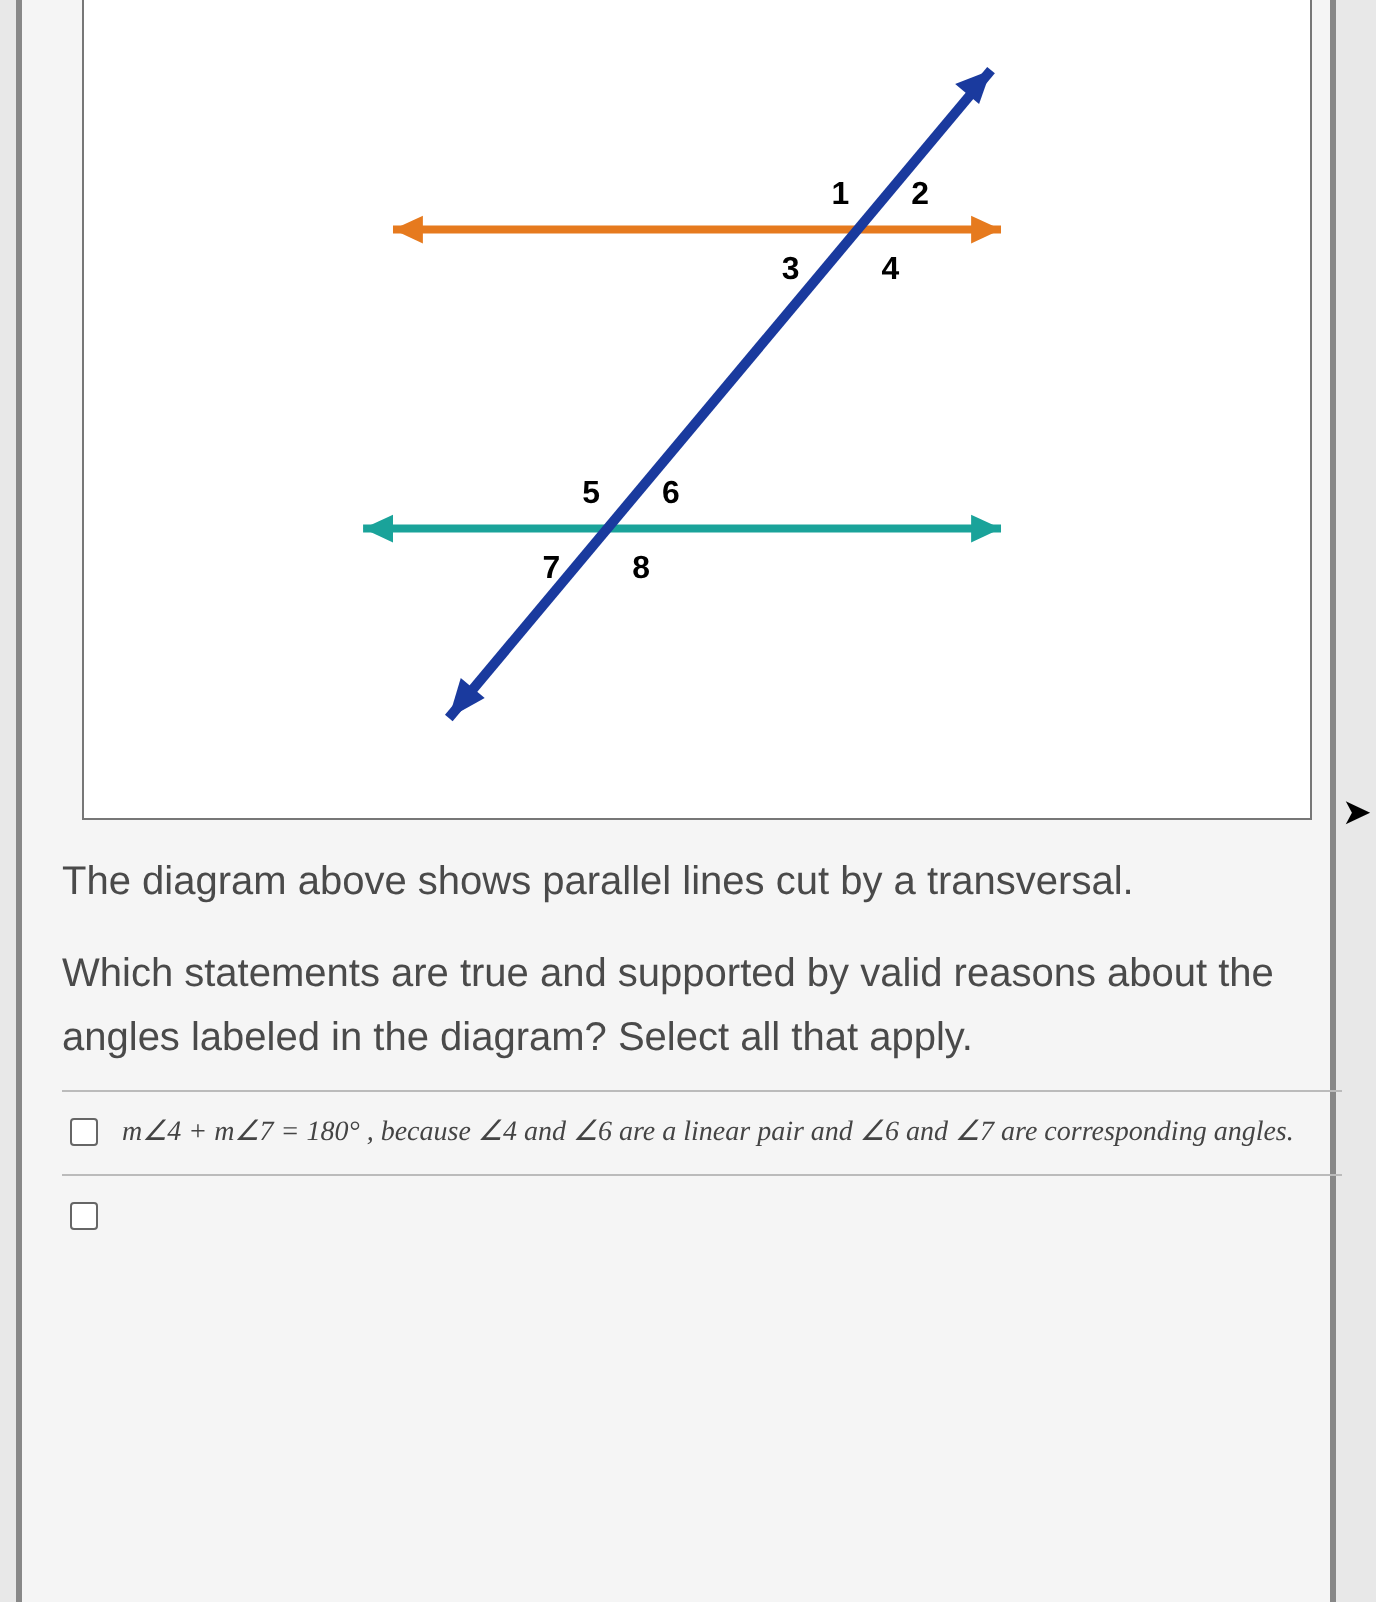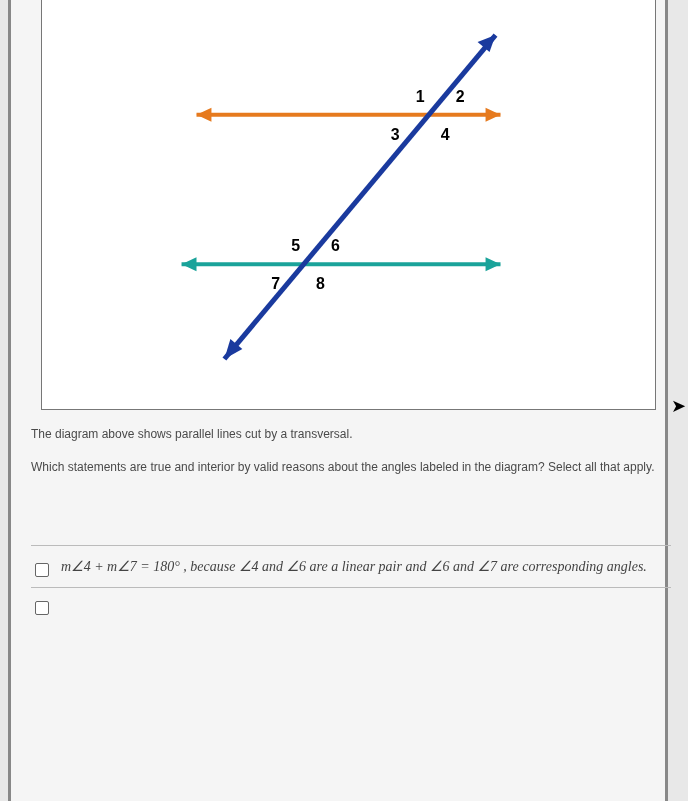--- a/index.html
+++ b/index.html
@@ -33,34 +33,34 @@
     }
     .diagram-svg {
       width: 100%;
       height: 100%;
     }
     .question-area {
       position: absolute;
       left: 20px;
       top: 425px;
       width: 640px;
-      font-size: 12px;
+      font-size: 20px;
       line-height: 1.6;
       color: #4a4a4a;
     }
     .question-area p { margin-bottom: 14px; }
     .options-area {
       position: absolute;
       left: 20px;
       top: 545px;
       width: 640px;
     }
     .option-row {
       display: flex;
-      align-items: flex-end;
+      align-items: flex-start;
       padding: 10px 4px;
       border-top: 1px solid #bbb;
       font-size: 14px;
       color: #444;
       line-height: 1.5;
     }
     .checkbox {
       width: 14px;
       height: 14px;
       border: 1.5px solid #666;
@@ -114,21 +114,21 @@
 
       <text x="250" y="252" class="angle-label">5</text>
       <text x="290" y="252" class="angle-label">6</text>
       <text x="230" y="290" class="angle-label">7</text>
       <text x="275" y="290" class="angle-label">8</text>
     </svg>
   </div>
 
   <div class="question-area">
     <p>The diagram above shows parallel lines cut by a transversal.</p>
-    <p>Which statements are true and interior by valid reasons about the angles labeled in the diagram? Select all that apply.</p>
+    <p>Which statements are true and supported by valid reasons about the angles labeled in the diagram? Select all that apply.</p>
   </div>
 
   <div class="options-area">
 
     <div class="option-row">
       <div class="checkbox"></div>
       <div class="opt-text math">m∠4 + m∠7 = 180° , because ∠4 and ∠6 are a linear pair and ∠6 and ∠7 are corresponding angles.</div>
     </div>
 
 

